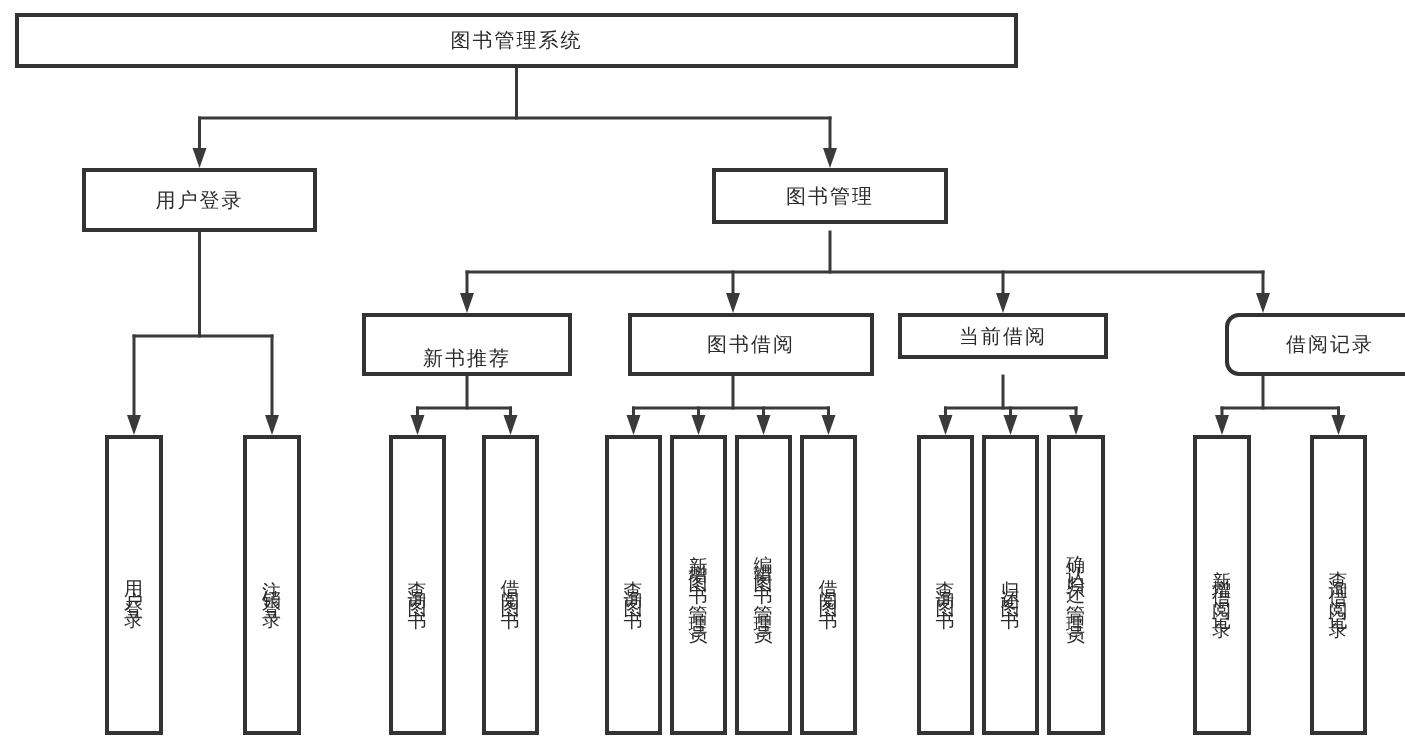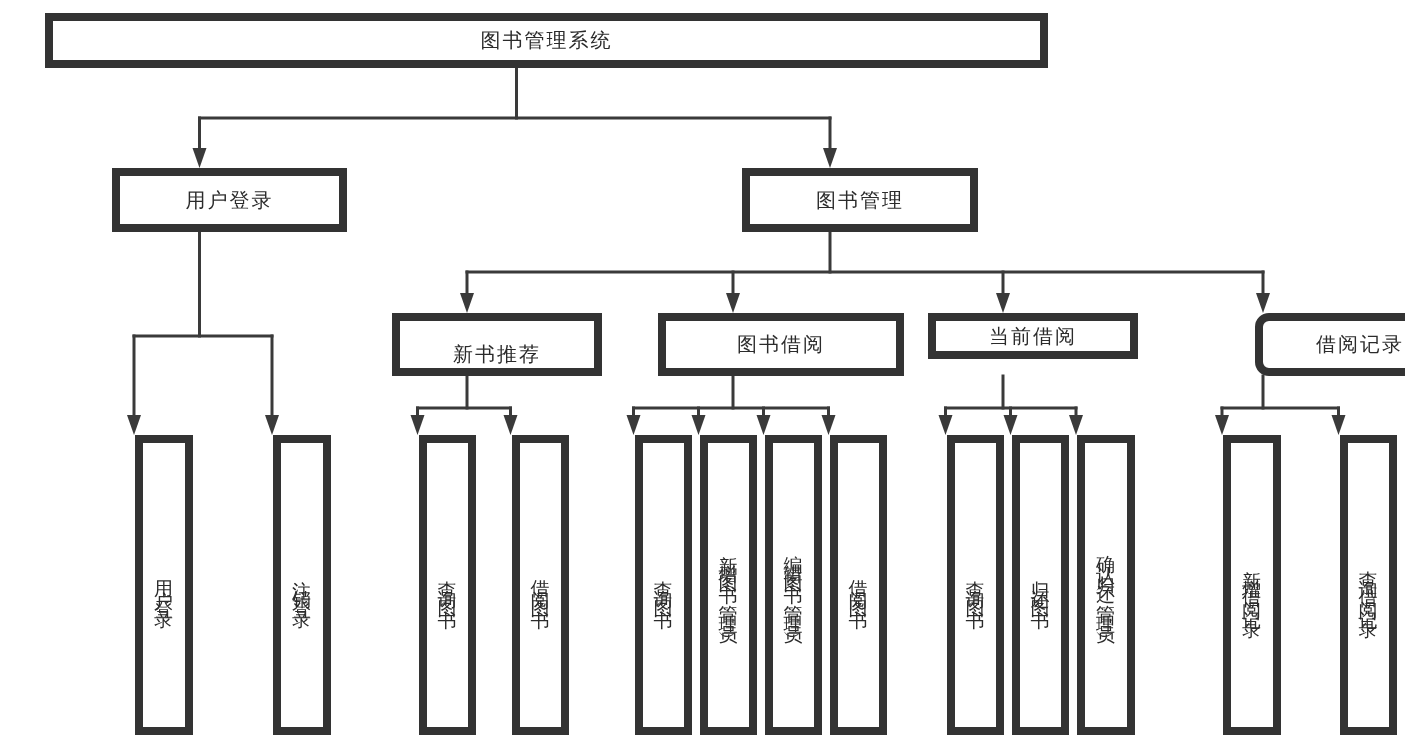--- a/index.html
+++ b/index.html
@@ -19,26 +19,25 @@
     position: absolute;
     left: 0;
     top: 0;
     width: 1405px;
     height: 747px;
   }
   .node {
     position: absolute;
     box-sizing: border-box;
     background: #ffffff;
-    border: 8px solid #14532d;
+    border: 4px solid #14532d;
     display: flex;
     align-items: center;
     justify-content: center;
     color: #2b2b2b;
-    margin-left: 30px;
   }
   .node.h .label {
     font-size: 20px;
     letter-spacing: 2px;
     white-space: nowrap;
   }
   .node.v .label {
     writing-mode: vertical-lr;
     text-orientation: mixed;
     font-size: 19px;
@@ -114,21 +113,21 @@
       <line x1="1338.5" y1="408" x2="1338.5" y2="417" stroke="#3a3a3a" stroke-width="3" stroke-linecap="square"></line>
       <polygon points="1331.5,415 1345.5,415 1338.5,435" fill="#3a3a3a"></polygon>
     </svg>
   <div id="nodes">
       <div class="node h" style="left: 15px; top: 13px; width: 1003px; height: 55px; border-color: rgb(51, 51, 51); background: rgb(255, 255, 255);">
         <span class="label">图书管理系统</span>
       </div>
       <div class="node h" style="left: 82px; top: 168px; width: 235px; height: 64px; border-color: rgb(51, 51, 51); background: rgb(255, 255, 255);">
         <span class="label">用户登录</span>
       </div>
-      <div class="node h" style="left: 712px; top: 168px; width: 236px; height: 64px; border-color: rgb(51, 51, 51); background: rgb(255, 255, 255);">
+      <div class="node h" style="left: 712px; top: 168px; width: 236px; height: 56px; border-color: rgb(51, 51, 51); background: rgb(255, 255, 255);">
         <span class="label">图书管理</span>
       </div>
       <div class="node h" style="left: 362px; top: 313px; width: 210px; height: 63px; border-color: rgb(51, 51, 51); background: rgb(255, 255, 255); align-items: flex-end;">
         <span class="label">新书推荐</span>
       </div>
       <div class="node h" style="left: 628px; top: 313px; width: 246px; height: 63px; border-color: rgb(51, 51, 51); background: rgb(255, 255, 255);">
         <span class="label">图书借阅</span>
       </div>
       <div class="node h" style="left: 898px; top: 313px; width: 210px; height: 46px; border-color: rgb(51, 51, 51); background: rgb(255, 255, 255);">
         <span class="label">当前借阅</span>

